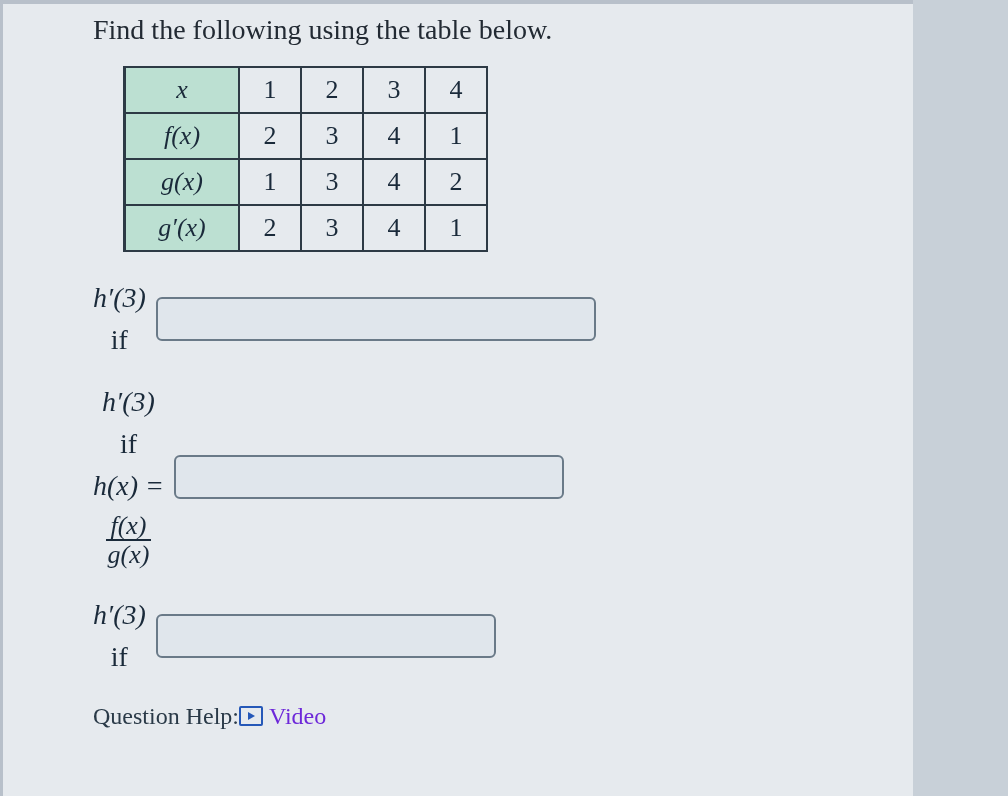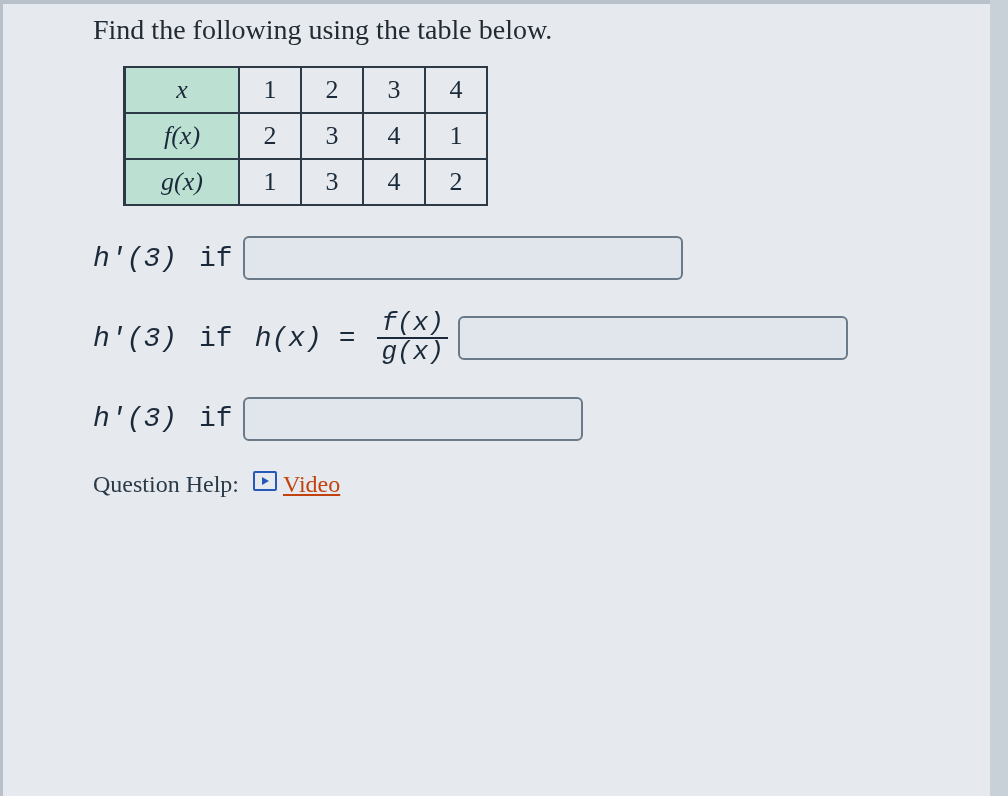--- a/index.html
+++ b/index.html
@@ -11,21 +11,21 @@
     height: 796px;
     overflow: hidden;
     box-sizing: border-box;
   }
   .page {
     background: #e6eaee;
     margin: 0 0 0 0;
     border-top: 4px solid #b8c0ca;
     border-left: 3px solid #b8c0ca;
     padding: 10px 20px 20px 90px;
-    width: 990px;
+    width: 913px;
     height: 796px;
     box-sizing: border-box;
     color: #1a2a3a;
   }
   .prompt {
     font-size: 28px;
     margin: 0 0 20px 0;
     color: #222a33;
   }
   table.data {
@@ -54,25 +54,26 @@
     font-style: italic;
   }
   .qline {
     display: flex;
     align-items: center;
     margin: 22px 0 30px 0;
     font-size: 28px;
     gap: 10px;
   }
   .mathblock {
-    font-family: Liberation Mono, monospace;
+    font-family: Liberation Serif, serif;
     font-style: italic;
     display: inline-flex;
     align-items: center;
-    gap: 22px;
+    gap: 10px;
+    flex-direction: column;
   }
   .mathblock .up {
     font-style: normal;
     text-align: center;
   }
   .frac {
     display: inline-flex;
     flex-direction: column;
     align-items: center;
     font-size: 26px;
@@ -91,27 +92,25 @@
   }
   .ab1 { width: 440px; }
   .ab2 { width: 390px; }
   .ab3 { width: 340px; }
   .qhelp {
     margin-top: 18px;
     font-size: 24px;
     color: #2a3a48;
     display: flex;
     align-items: center;
-    gap: 14px;
   }
   .video-link {
-    color: #c2410c;
-    text-decoration: underline;
-    display: inline-flex;
-    align-items: flex-start;
+    color: #6d28d9;
+    display: inline-flex;
+    align-items: center;
     gap: 6px;
     cursor: pointer;
   }
   .video-icon {
     width: 20px;
     height: 16px;
     border: 2px solid #2558b8;
     border-radius: 2px;
     display: inline-flex;
     align-items: center;
@@ -149,20 +148,27 @@
       <td>3</td>
       <td>4</td>
       <td>1</td>
     </tr>
     <tr>
       <th class="rowhead fxlabel">g(x)</th>
       <td>1</td>
       <td>3</td>
       <td>4</td>
       <td>2</td>
+    </tr>
+    <tr>
+      <th class="rowhead fxlabel">g′(x)</th>
+      <td>2</td>
+      <td>3</td>
+      <td>4</td>
+      <td>1</td>
     </tr>
   </tbody>
     </table>
 
   <div class="qline">
     <span class="mathblock">
       <span>h′(3)</span>
       <span class="up">if</span>
     </span>
     <span class="answerbox ab1"></span>

